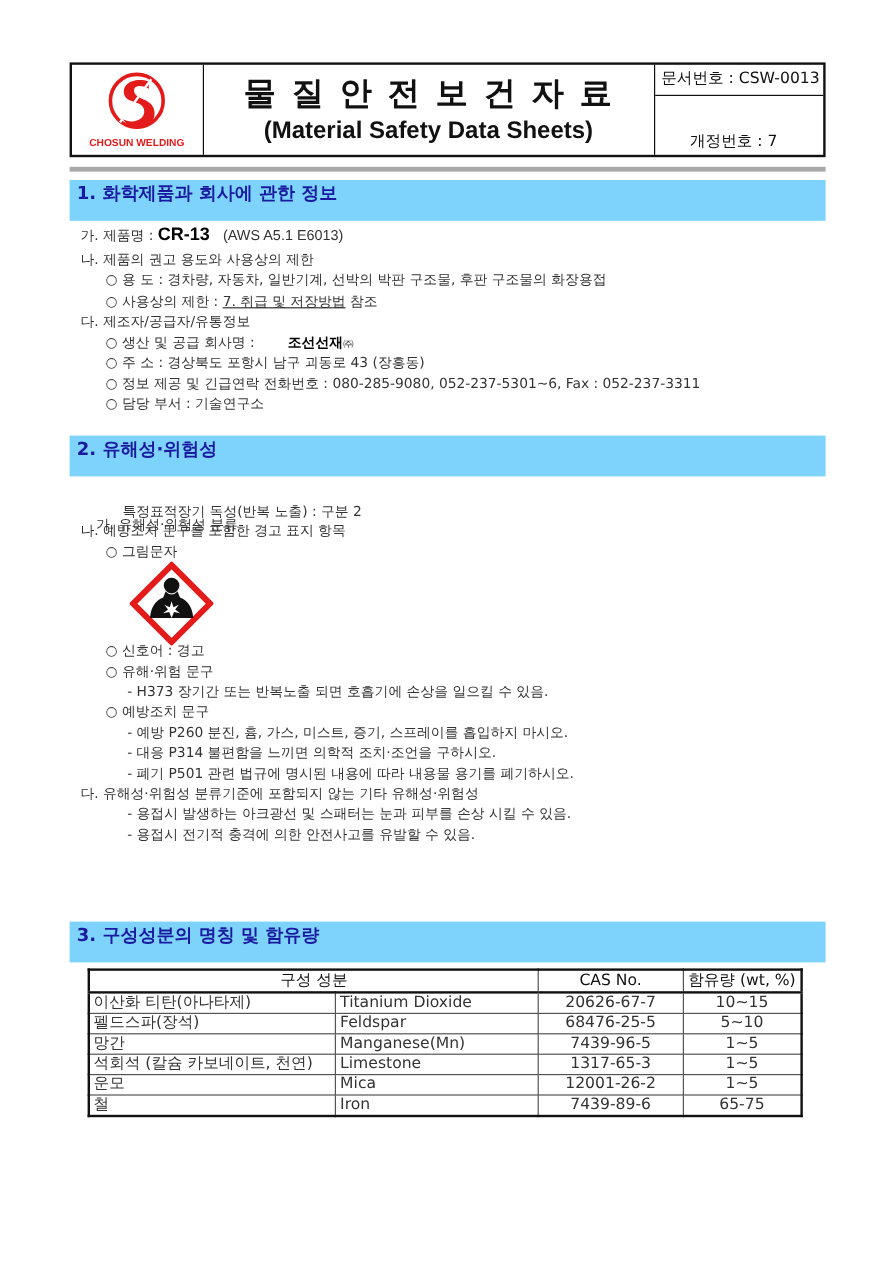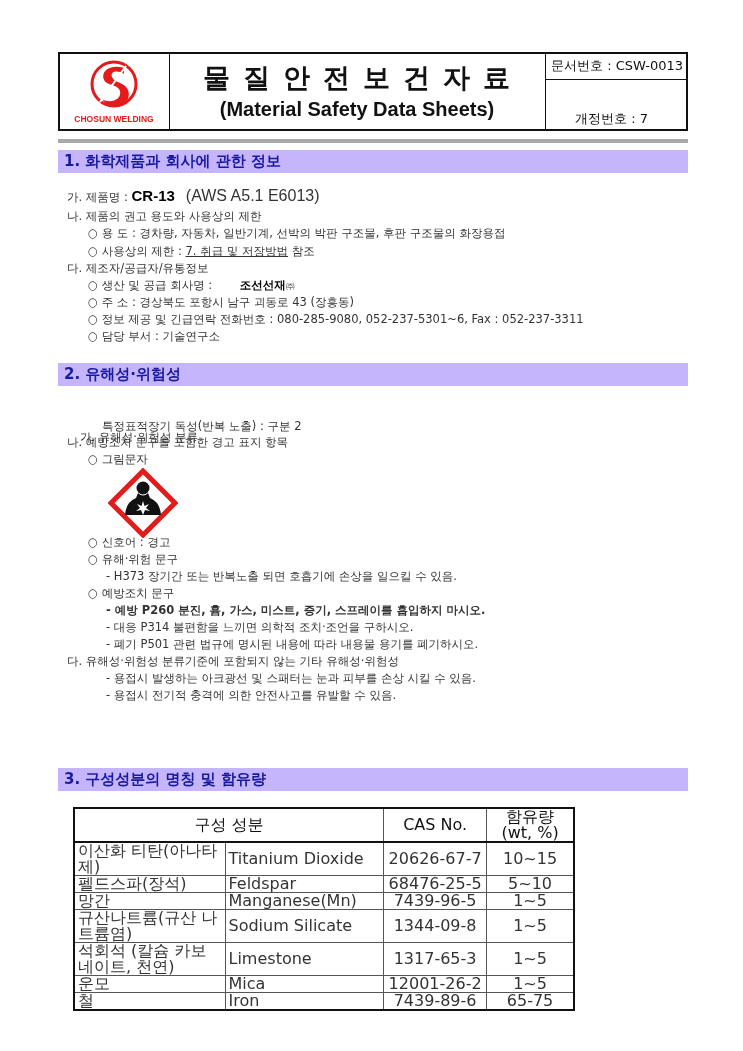--- a/index.html
+++ b/index.html
@@ -14,33 +14,33 @@
   .title-ko { font-family: "DejaVu Sans", sans-serif; font-weight: bold; font-size: 27px; letter-spacing: 13px; color: #111; margin-top: 6px; padding-left: 12px; }
   .title-en { font-family: "Liberation Sans", sans-serif; font-weight: bold; font-size: 20px; color: #111; margin-top: 2px; }
   .meta-cell { left: 486px; top: 0; width: 140px; height: 75px; }
   .meta-row { position: absolute; left: 0; width: 140px; font-size: 13px; color: #111; padding-left: 5px; box-sizing: border-box; line-height: 24px; }
   .meta-row.r1 { top: 0; height: 26px; border-bottom: 1px solid #111; }
   .meta-row.r2 { top: 26px; height: 28px; border-bottom: 1px solid #111; line-height: 30px; }
   .meta-row.r3 { top: 54px; height: 21px; line-height: 21px; margin-left: 24px; }
 
   .rule { left: 58px; top: 139px; width: 630px; height: 4px; background: #a8a8a8; }
 
-  .sec { left: 58px; width: 630px; height: 23px; background: #c4b5fd; }
+  .sec { left: 58px; width: 630px; height: 34px; background: #7dd3fc; }
   .sec span { position: absolute; left: 6px; top: 2px; font-weight: bold; font-size: 15px; color: #1a1aa0; }
 
   .line { position: absolute; font-size: 11.5px; color: #333; white-space: nowrap; line-height: 17px; }
   .bold-prod { font-family: "Liberation Sans", sans-serif; font-weight: bold; font-size: 15px; color: #000; }
-  .aws { font-family: "Liberation Sans", sans-serif; font-size: 16px; color: #333; }
+  .aws { font-family: "Liberation Sans", sans-serif; font-size: 12px; color: #333; }
   .company { font-weight: bold; color: #000; margin-left: 24px; }
   .small { font-size: 9px; }
   .ul { text-decoration: underline; }
 
   
-  table.comp { position: absolute; left: 73px; top: 807px; width: 502px; border-collapse: collapse;
-               border: 2px solid #111; font-family: "DejaVu Sans", sans-serif; font-size: 16px; color: #333; }
+  table.comp { position: absolute; left: 73px; top: 807px; width: 596px; border-collapse: collapse;
+               border: 2px solid #111; font-family: "DejaVu Sans", sans-serif; font-size: 13px; color: #333; }
   table.comp th, table.comp td { border: 1px solid #555; height: 16px; padding: 0 3px; line-height: 16px; }
   table.comp th { font-weight: normal; text-align: center; color: #111; border-bottom: 2px solid #111; height: 17px; }
   table.comp td.c { text-align: center; }
   table.comp td.en { font-family: "DejaVu Sans", sans-serif; }
 </style>
 </head>
 <body>
 
 <div class="abs hdr">
   <div class="abs logo-cell">
@@ -93,21 +93,21 @@
   <polygon points="35,3 67,35 35,67 3,35" fill="#fff" stroke="#e31b1b" stroke-width="5"></polygon>
   <circle cx="35" cy="20" r="6.5" fill="#111"></circle>
   <path d="M30 25 Q35 30 40 25 L42 30 Q52 34 53 47 L17 47 Q18 34 28 30 Z" fill="#111"></path>
   <path d="M35 33 L36.5 38 L41 36 L38 40 L42 43 L37 42 L35 47 L33 42 L28 43 L32 40 L29 36 L33.5 38 Z" fill="#fff"></path>
 </svg>
 
 <div class="line" style="left:88px; top:534px;">○ 신호어 : 경고</div>
 <div class="line" style="left:88px; top:551px;">○ 유해·위험 문구</div>
 <div class="line" style="left:106px; top:568px;">- H373 장기간 또는 반복노출 되면 호흡기에 손상을 일으킬 수 있음.</div>
 <div class="line" style="left:88px; top:585px;">○ 예방조치 문구</div>
-<div class="line" style="left:106px; top:602px;font-weight:bold;">- 예방 P260 분진, 흄, 가스, 미스트, 증기, 스프레이를 흡입하지 마시오.</div>
+<div class="line" style="left:106px; top:602px;">- 예방 P260 분진, 흄, 가스, 미스트, 증기, 스프레이를 흡입하지 마시오.</div>
 <div class="line" style="left:106px; top:619px;">- 대응 P314 불편함을 느끼면 의학적 조치·조언을 구하시오.</div>
 <div class="line" style="left:106px; top:636px;">- 폐기 P501 관련 법규에 명시된 내용에 따라 내용물 용기를 폐기하시오.</div>
 <div class="line" style="left:67px; top:653px;">다. 유해성·위험성 분류기준에 포함되지 않는 기타 유해성·위험성</div>
 <div class="line" style="left:106px; top:670px;">- 용접시 발생하는 아크광선 및 스패터는 눈과 피부를 손상 시킬 수 있음.</div>
 <div class="line" style="left:106px; top:687px;text-align:center;">- 용접시 전기적 충격에 의한 안전사고를 유발할 수 있음.</div>
 
 <div class="abs sec" style="top:768px;">
   <span>3. 구성성분의 명칭 및 함유량</span>
 </div>
 
@@ -138,26 +138,20 @@
       <td class="c">68476-25-5</td>
       <td class="c">5~10</td>
     </tr>
     <tr>
       <td>망간</td>
       <td class="en">Manganese(Mn)</td>
       <td class="c">7439-96-5</td>
       <td class="c">1~5</td>
     </tr>
     <tr>
-      <td>규산나트륨(규산 나트륨염)</td>
-      <td class="en">Sodium Silicate</td>
-      <td class="c">1344-09-8</td>
-      <td class="c">1~5</td>
-    </tr>
-    <tr>
       <td>석회석 (칼슘 카보네이트, 천연)</td>
       <td class="en">Limestone</td>
       <td class="c">1317-65-3</td>
       <td class="c">1~5</td>
     </tr>
     <tr>
       <td>운모</td>
       <td class="en">Mica</td>
       <td class="c">12001-26-2</td>
       <td class="c">1~5</td>

